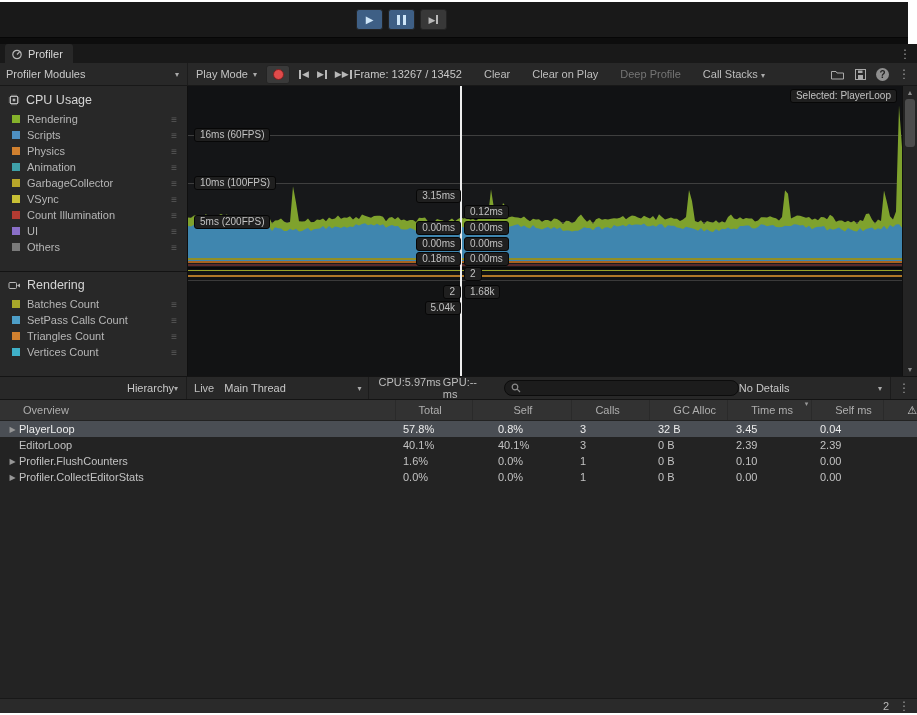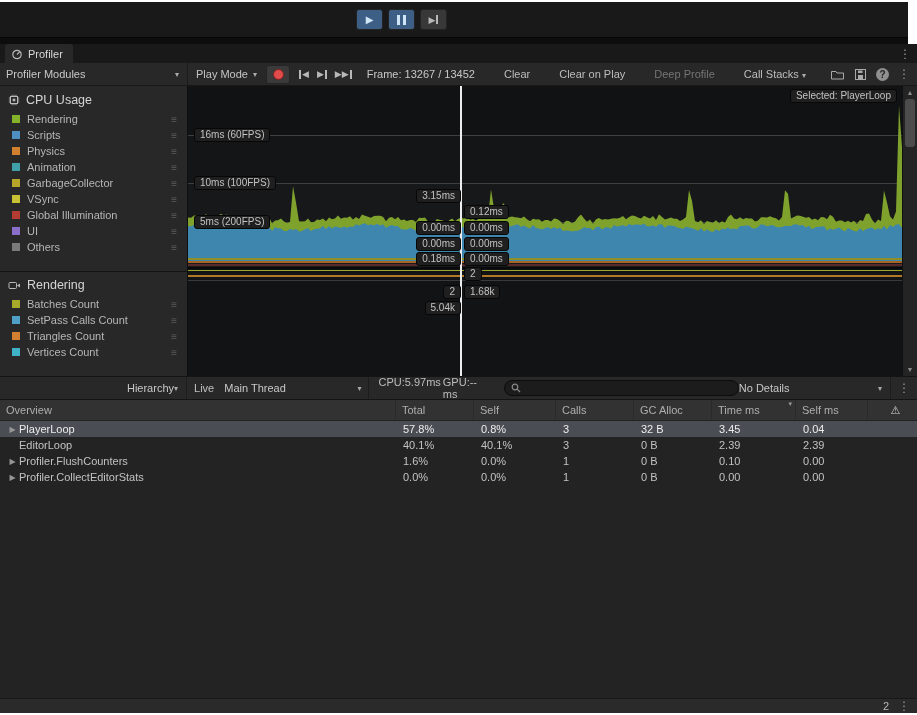--- a/index.html
+++ b/index.html
@@ -25,22 +25,22 @@
 
   
   .toolbar { position: absolute; top: 61px; height: 23px; left: 0; right: 0; background: #282828; border-bottom: 1px solid #181818; display: flex; align-items: center; }
   .tb-modules { width: 188px; align-self: stretch; display: flex; align-items: center; justify-content: space-between; padding: 0 8px 0 6px; border-right: 1px solid #1c1c1c; color: #c8c8c8; }
   .tb-dd { margin-left: 8px; display: flex; align-items: center; gap: 5px; color: #c4c4c4; }
   .caret { font-size: 8px; color: #aaaaaa; }
   .tb-rec { width: 24px; height: 19px; background: #3a3a3a; border: 1px solid #242424; border-radius: 3px; display: flex; align-items: center; justify-content: center; margin-left: 9px; }
   .record-dot { width: 11px; height: 11px; border-radius: 50%; background: #e04b4b; border: 1px solid #7e2020; }
   .steps { display: flex; gap: 8px; margin-left: 9px; color: #b8b8b8; }
   .step { display: flex; align-items: center; font-size: 9px; }
-  .tb-text { margin-left: 15px; color: #c8c8c8; }
-  .tb-btn { margin-left: 29px; color: #bdbdbd; }
+  .tb-text { margin-left: 2px; color: #c8c8c8; }
+  .tb-btn { margin-left: 22px; color: #bdbdbd; }
   .tb-btn.disabled { color: #757575; }
   .tb-right { margin-left: auto; display: flex; align-items: center; gap: 9px; padding-right: 7px; }
   .help-circle { width: 13px; height: 13px; border-radius: 50%; background: #8f8f8f; color: #1f1f1f; font-size: 10px; font-weight: bold; display: flex; align-items: center; justify-content: center; }
   .kebab { color: #9a9a9a; font-size: 12px; }
 
   
   .charts { position: absolute; top: 84px; height: 290px; left: 0; right: 0; background: #22c55e; }
   .sidebar { position: absolute; left: 0; top: 0; width: 188px; height: 100%; background: #282828; border-right: 1px solid #0f0f0f; }
   .module-cpu { height: 186px; border-bottom: 1px solid #131313; padding-top: 4px; }
   .module-render { padding-top: 3px; }
@@ -66,22 +66,22 @@
   .hb-live { margin-left: 7px; color: #c0c0c0; }
   .hb-thread { margin-left: 10px; align-self: stretch; width: 146px; display: flex; justify-content: space-between; align-items: center; padding-right: 7px; border-right: 1px solid #1c1c1c; color: #c8c8c8; }
   .hb-cpu { margin-left: 9px; color: #bdbdbd; display: flex; gap: 2px; }
   .hb-search { margin-left: 13px; width: 236px; height: 16px; background: #1c1c1c; border: 1px solid #0c0c0c; border-radius: 9px; display: flex; align-items: center; padding: 0 6px; gap: 5px; }
   .hb-search input { flex: 1; background: transparent; border: none; outline: none; color: #d0d0d0; font-size: 11px; font-family: "Liberation Sans", sans-serif; }
   .hb-details { margin-left: auto; width: 152px; display: flex; justify-content: space-between; align-items: center; padding-right: 8px; color: #c8c8c8; }
   .hb-kebab { align-self: stretch; display: flex; align-items: center; padding: 0 7px; border-left: 1px solid #1c1c1c; }
 
   
   .thead { position: absolute; top: 398px; height: 21px; left: 0; right: 0; background: #323232; border-bottom: 1px solid #222222; display: flex; align-items: center; color: #aeaeae; font-size: 11px; }
-  .th { padding-left: 6px; height: 100%; display: flex; align-items: center; border-right: 1px solid #2a2a2a; position: relative; }
-  .c-name { width: 396px; } .c-total { width: 78px; } .c-self { width: 82px; }
+  .th { padding-left: 23px; height: 100%; display: flex; align-items: center; border-right: 1px solid #2a2a2a; position: relative; }
+  .c-name { width: 396px; } .c-total { width: 78px; } .c-self { width: 82px; margin-left: 17px; }
   .c-calls { width: 78px; } .c-gc { width: 78px; } .c-time { width: 84px; }
   .c-selfms { width: 72px; } .c-warn { flex: 1; justify-content: center; border-right: none; }
   .sort { position: absolute; right: 3px; top: 0px; font-size: 7px; color: #999999; }
   .warn-glyph { color: #cfcfcf; font-size: 11px; }
 
   .tbody { position: absolute; top: 419px; bottom: 15px; left: 0; right: 0; background: #232323; overflow: hidden; }
   .trow { display: flex; align-items: center; height: 16px; color: #c2c2c2; font-size: 11px; }
   .trow.selected { background: #4a4e54; color: #ececec; }
   .cell { padding-left: 7px; overflow: hidden; white-space: nowrap; height: 100%; display: flex; align-items: center; }
   .cell.c-name { padding-left: 6px; }
@@ -208,21 +208,21 @@
                 <span>GarbageCollector</span>
                 <span class="handle">≡</span>
               </div>
               <div class="legend-item">
                 <span class="swatch" style="background: rgb(200, 192, 53);"></span>
                 <span>VSync</span>
                 <span class="handle">≡</span>
               </div>
               <div class="legend-item">
                 <span class="swatch" style="background: rgb(178, 59, 50);"></span>
-                <span>Global Illumination</span>
+                <span>Count Illumination</span>
                 <span class="handle">≡</span>
               </div>
               <div class="legend-item">
                 <span class="swatch" style="background: rgb(138, 111, 200);"></span>
                 <span>UI</span>
                 <span class="handle">≡</span>
               </div>
               <div class="legend-item">
                 <span class="swatch" style="background: rgb(122, 122, 122);"></span>
                 <span>Others</span>

